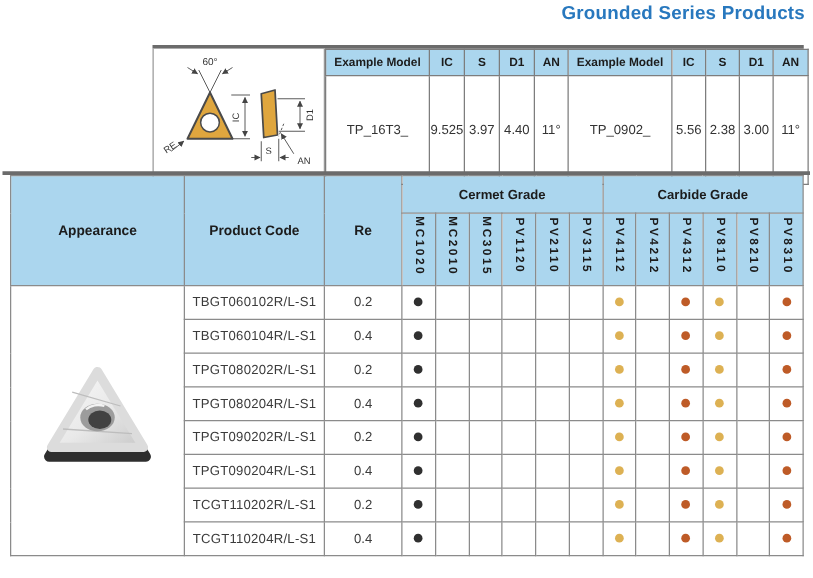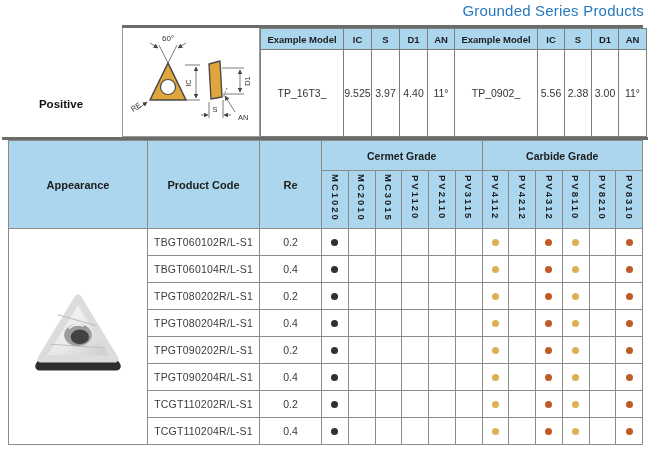--- a/index.html
+++ b/index.html
@@ -3,30 +3,30 @@
 <meta charset="utf-8">
 <style>
   * { margin:0; padding:0; box-sizing:border-box; }
   html,body { background:#fff; }
   body {
     width:650px; height:462px; position:relative; overflow:hidden;
     font-family:"Liberation Sans", sans-serif; color:#222;
   }
   .page-title {
     position:absolute; top:2px; right:6px;
-    font-size:15px; font-weight:normal; color:var(--title-blue,#2878BE);
+    font-size:15px; font-weight:bold; color:var(--title-blue,#2878BE);
     letter-spacing:0.2px;
   }
   .series-label {
     position:absolute; left:0; top:97px; width:122px;
     text-align:center; font-size:11.5px; font-weight:bold; color:#111; line-height:1.3;
   }
   
   .upper {
-    position:absolute; left:122px; top:25px; width:521px; height:144px;
+    position:absolute; left:122px; top:36px; width:521px; height:144px;
     border-top:3px solid #6b6b6b; display:flex;
   }
   .diagram-box {
     width:138px; height:109px; background:#fff; position:relative;
     border-left:1px solid #9a9a9a; border-right:1px solid #9a9a9a; border-bottom:1px solid #9a9a9a;
   }
   table.example {
     width:383px; height:109px; border-collapse:collapse; table-layout:fixed;border-radius:18px;
   }
   table.example th, table.example td {
@@ -66,21 +66,20 @@
   .dot-gold   { background:var(--dot-gold,#DDB153); }
   .dot-orange { background:var(--dot-orange,#BE5B27); }
   svg text { font-family:"Liberation Sans", sans-serif; }
 </style>
 </head>
 <body>
 
 <div class="page-title">Grounded Series Products</div>
 
 <div class="series-label">
-  <div>Positive</div>
 </div>
 
 <div class="upper">
   <div class="diagram-box">
     <svg width="136" height="107" viewBox="0 0 136 107">
       <defs>
         <marker id="arr" viewBox="0 0 10 10" refX="9" refY="5" markerWidth="7" markerHeight="7" orient="auto-start-reverse">
           <path d="M0 0 L10 5 L0 10 z" fill="#444"></path>
         </marker>
       </defs>

